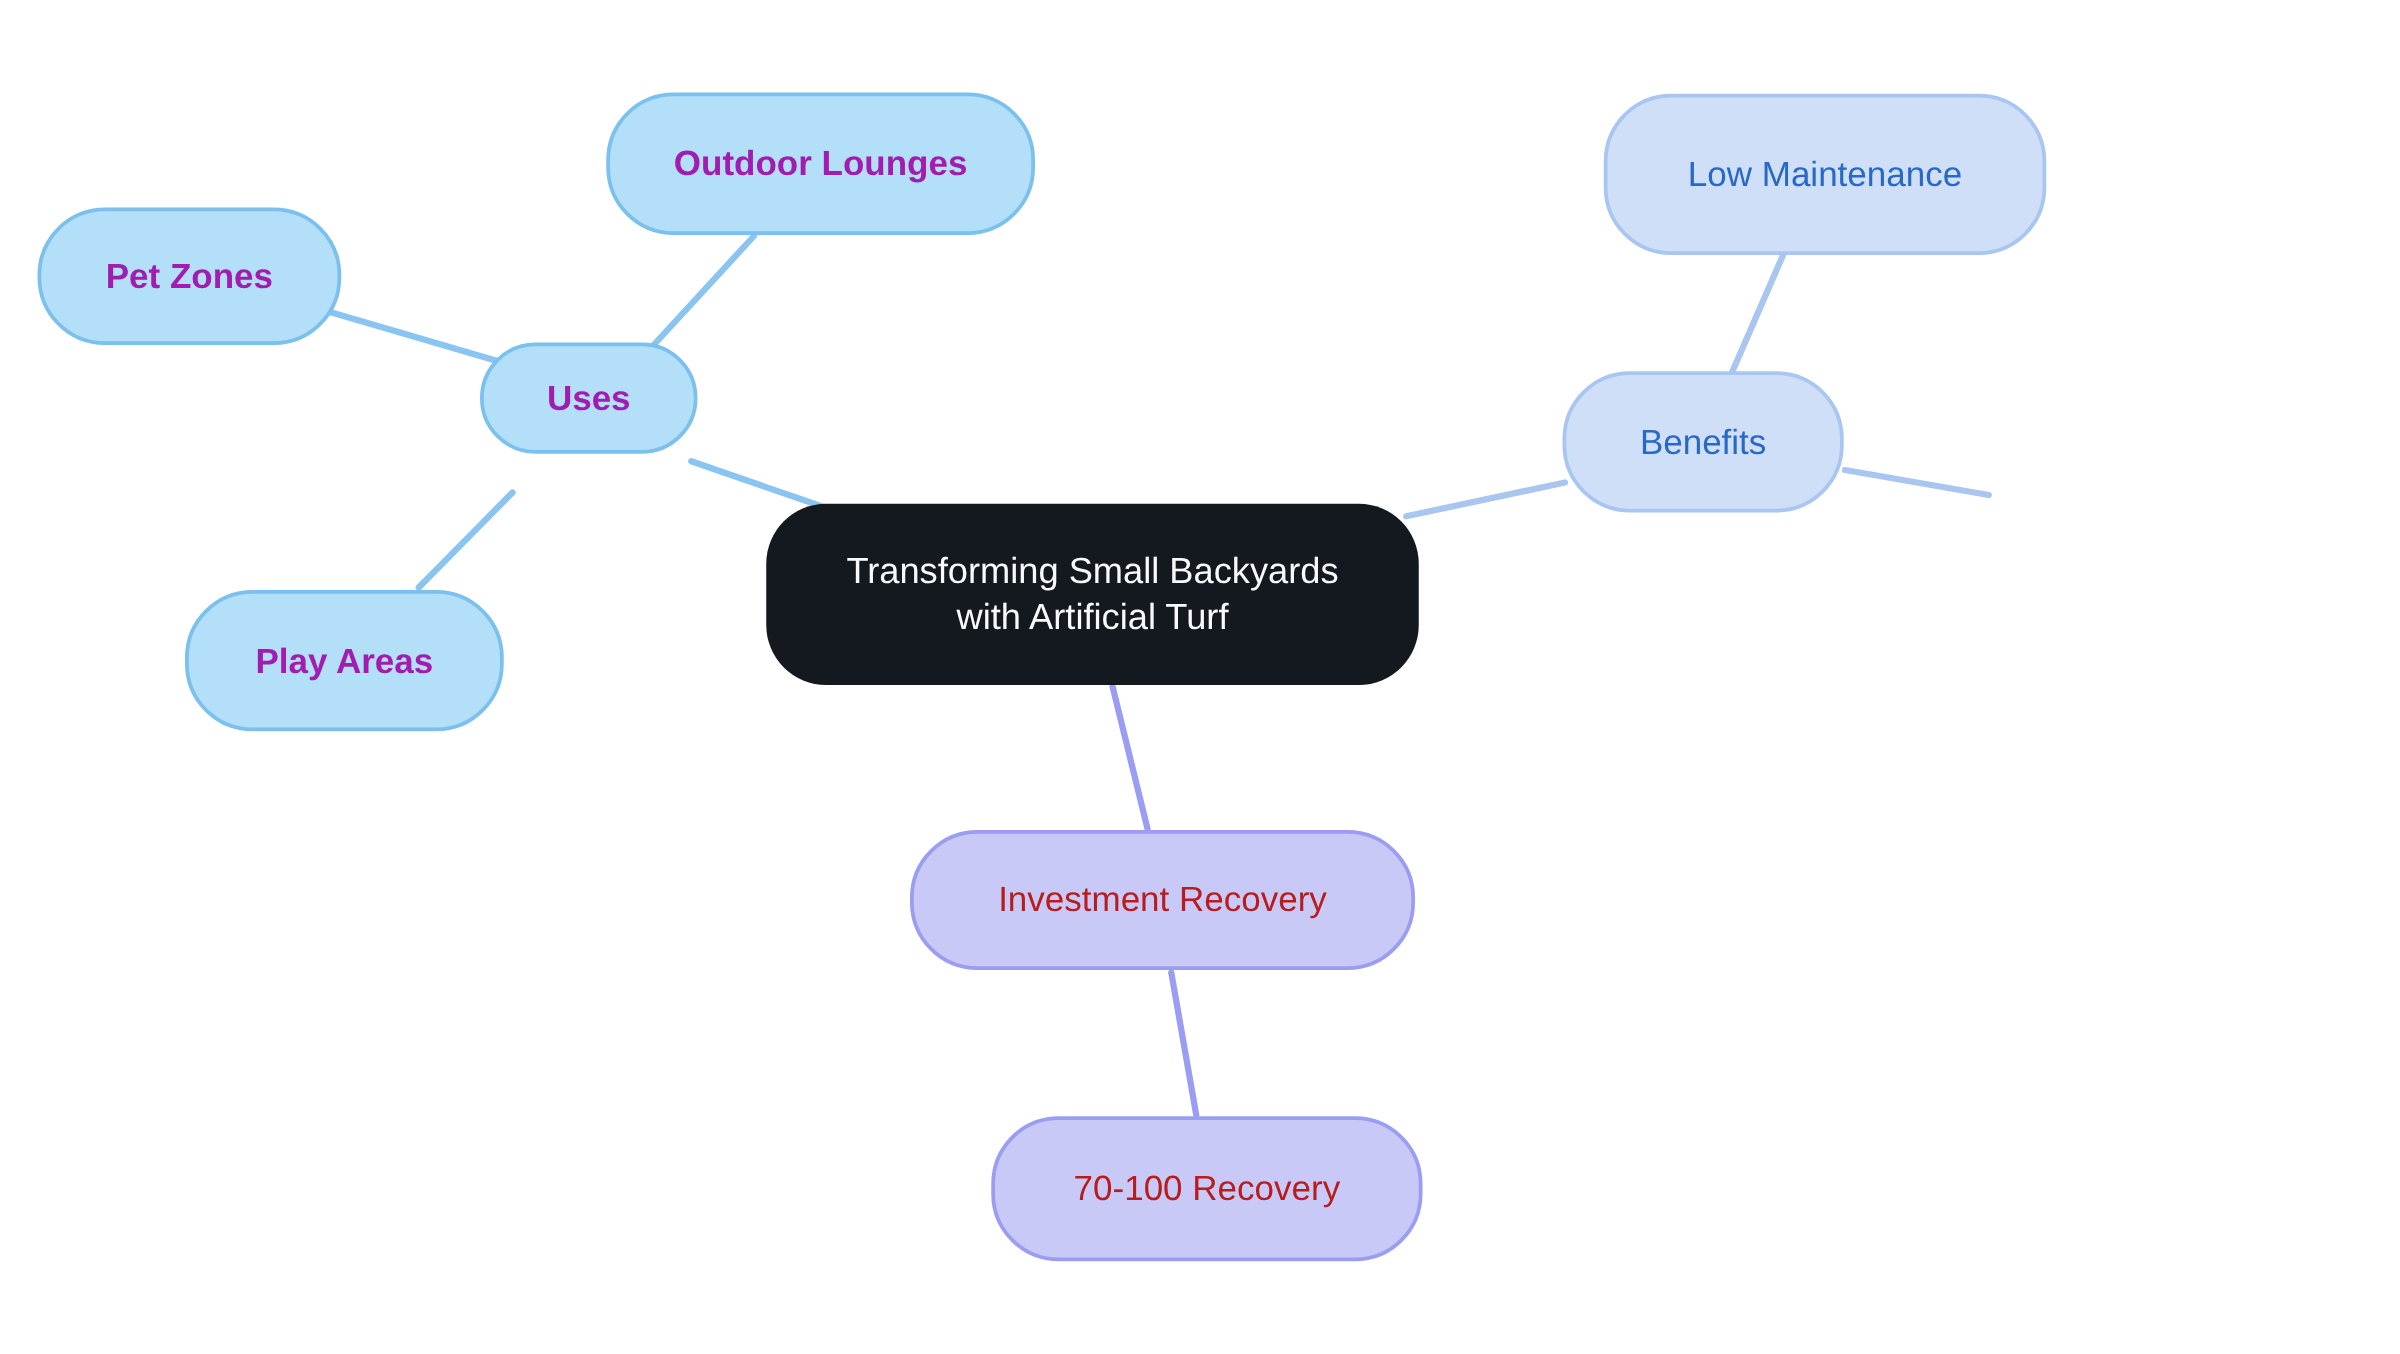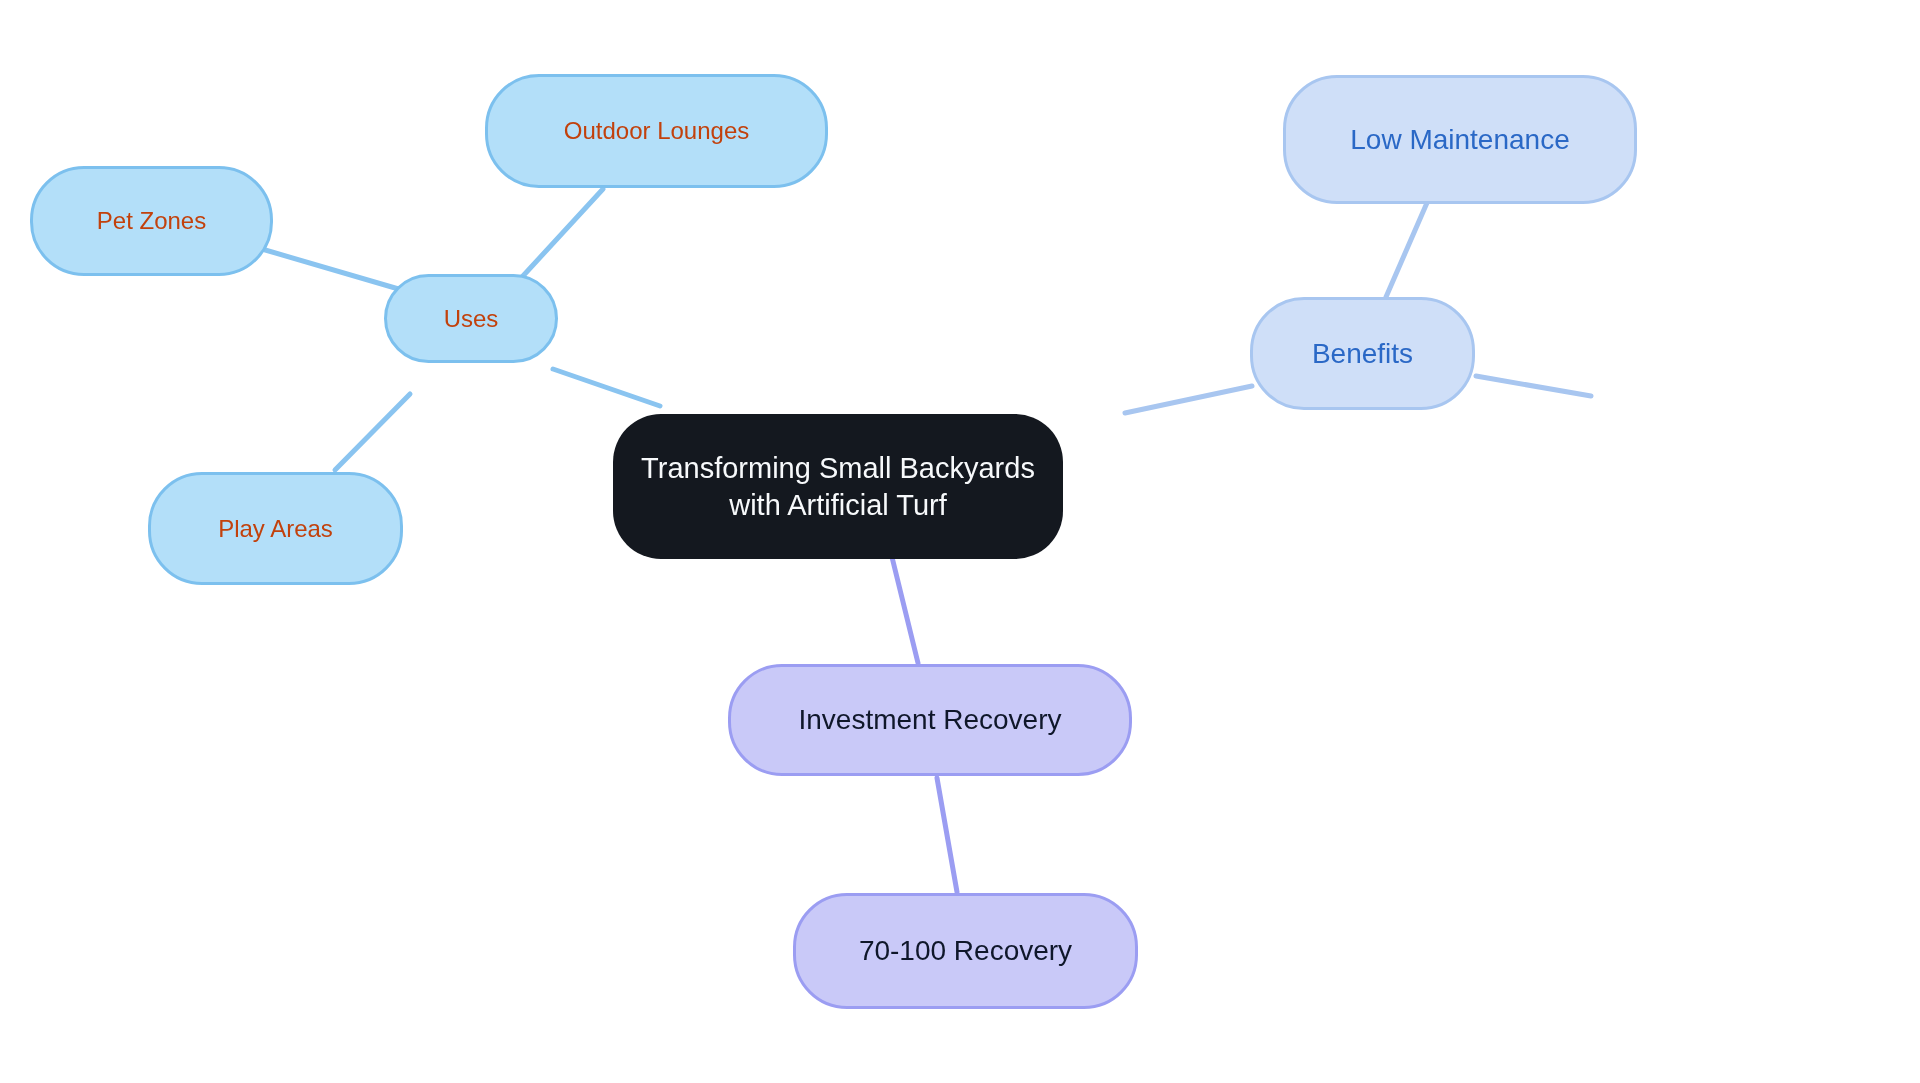--- a/index.html
+++ b/index.html
@@ -39,40 +39,41 @@
     color: #F7F9FB;
     border-radius: 48px;
     font-size: 29px;
     line-height: 37px;
     font-weight: 400;
   }
   .n-center .label { max-width: 430px; }
   .n-sky {
     background: #B3DFF9;
     border: 3px solid #7CC0EE;
-    color: #c2410c;
+    color: #a21caf;
     border-radius: 54px;
-    font-size: 24px;
+    font-size: 28px;
+    font-weight: bold;
   }
   .n-peri {
     background: #CFDFF8;
     border: 3px solid #A8C6F0;
     color: #2A68C6;
     border-radius: 54px;
     font-size: 28px;
   }
   .n-purple {
     background: #C9C9F8;
     border: 3px solid #9B9DF2;
-    color: #0f172a;
+    color: #b91c1c;
     border-radius: 54px;
     font-size: 28px;
   }
 
-  #node-center          { left: 613px;  top: 414px; width: 450px; height: 145px; align-items: center; }
+  #node-center          { left: 613px;  top: 403px; width: 522px; height: 145px; align-items: center; }
   #node-uses            { left: 384px;  top: 274px; width: 174px; height: 89px; }
   #node-pet-zones       { left: 30px;   top: 139px; width: 243px; height: 110px; margin-top: 27px; }
   #node-outdoor-lounges { left: 485px;  top: 74px;  width: 343px; height: 114px; }
   #node-play-areas      { left: 148px;  top: 472px; width: 255px; height: 113px; }
   #node-benefits        { left: 1250px; top: 297px; width: 225px; height: 113px; }
   #node-low-maintenance { left: 1283px; top: 75px;  width: 354px; height: 129px; }
   #node-water-savings   { left: 1588px; top: 370px; width: 307px; height: 112px; }
   #node-investment      { left: 728px;  top: 664px; width: 404px; height: 112px; }
   #node-recovery        { left: 793px;  top: 893px; width: 345px; height: 116px; }
 </style>

